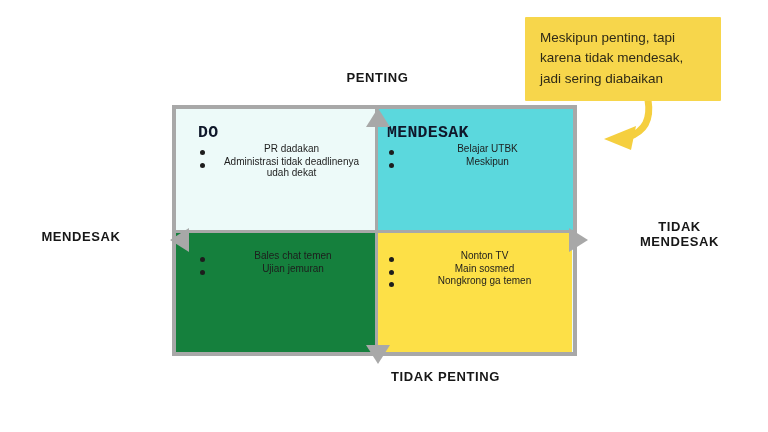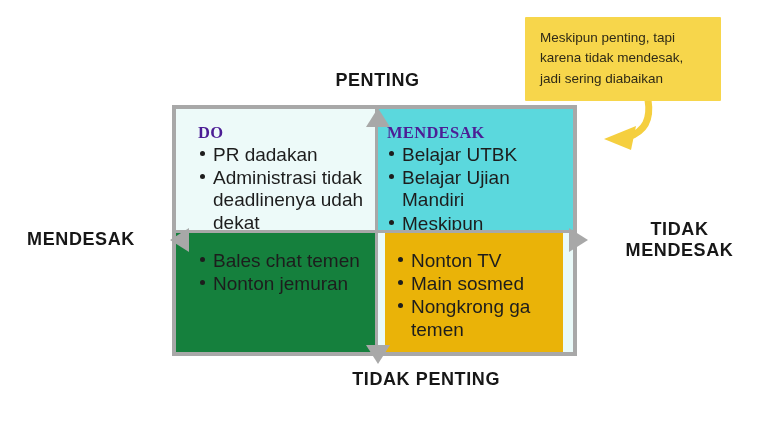--- a/index.html
+++ b/index.html
@@ -20,21 +20,21 @@
     left: 0; top: 0;
     width: 768px;
     height: 432px;
   }
 
   
   .axis-label {
     position: absolute;
     font-family: "Liberation Sans", sans-serif;
     font-weight: bold;
-    font-size: 18px;
+    font-size: 13px;
     letter-spacing: 0.6px;
     color: #171717;
     white-space: pre-line;
     line-height: 1.18;
   }
   #label-top {
     left: 255px;
     top: 70px;
     width: 245px;
     text-align: center;
@@ -70,21 +70,21 @@
     background: #eafaf9;
   }
   .quadrant {
     position: absolute;
     box-sizing: border-box;
     overflow: hidden;
   }
   #q-do        { left: 0px;   top: 0px;   width: 200px; height: 122px; background: #edfaf9; }
   #q-schedule  { left: 200px; top: 0px;   width: 197px; height: 122px; background: #5bd8dd; }
   #q-delegate  { left: 0px;   top: 122px; width: 200px; height: 121px; background: #15803d; }
-  #q-delete    { left: 209px; top: 122px; width: 178px; height: 121px; background: #eab308; }
+  #q-delete    { left: 200px; top: 122px; width: 196px; height: 121px; background: #fde047; }
 
   
   .cross-line {
     position: absolute;
     background: #a8a8a8;
   }
   #cross-v {
     left: 199px;
     top: 0px;
     width: 3px;
@@ -101,40 +101,41 @@
   #arrows {
     position: absolute;
     left: 0; top: 0;
     width: 768px;
     height: 432px;
     pointer-events: none;
   }
 
   
   .q-title {
-    font-family: Liberation Serif, serif;
+    font-family: Liberation Mono, monospace;
     font-weight: bold;
     font-size: 16.5px;
-    color: #4c1d95;
+    color: #0f172a;
     letter-spacing: 0.3px;
     margin: 0 0 1px 0;
   }
   .q-list {
     list-style: none;
     margin: 0;
     padding: 0;
   }
   .q-list li {
     position: relative;
     padding-left: 15px;
     font-family: "Liberation Sans", sans-serif;
-    font-size: 19px;
+    font-size: 10px;
     line-height: 1.17;
     color: #1d1d1d;
     margin-bottom: 1px;
+    text-align: center;
   }
   .q-list li::before {
     content: "";
     position: absolute;
     left: 2px;
     top: 7px;
     width: 5px;
     height: 5px;
     border-radius: 50%;
     background: #1d1d1d;
@@ -188,31 +189,30 @@
           <li>Administrasi tidak deadlinenya udah dekat</li>
         </ul>
       </div>
     </div>
 
     <div class="quadrant" id="q-schedule">
       <div id="schedule-content">
         <div class="q-title">MENDESAK</div>
         <ul class="q-list">
           <li>Belajar UTBK</li>
-          <li>Belajar Ujian Mandiri</li>
           <li>Meskipun</li>
         </ul>
       </div>
     </div>
 
     <div class="quadrant" id="q-delegate">
       <div id="delegate-content">
         <ul class="q-list">
           <li>Bales chat temen</li>
-          <li>Nonton jemuran</li>
+          <li>Ujian jemuran</li>
         </ul>
       </div>
     </div>
 
     <div class="quadrant" id="q-delete">
       <div id="delete-content">
         <ul class="q-list">
           <li>Nonton TV</li>
           <li>Main sosmed</li>
           <li>Nongkrong ga temen</li>

